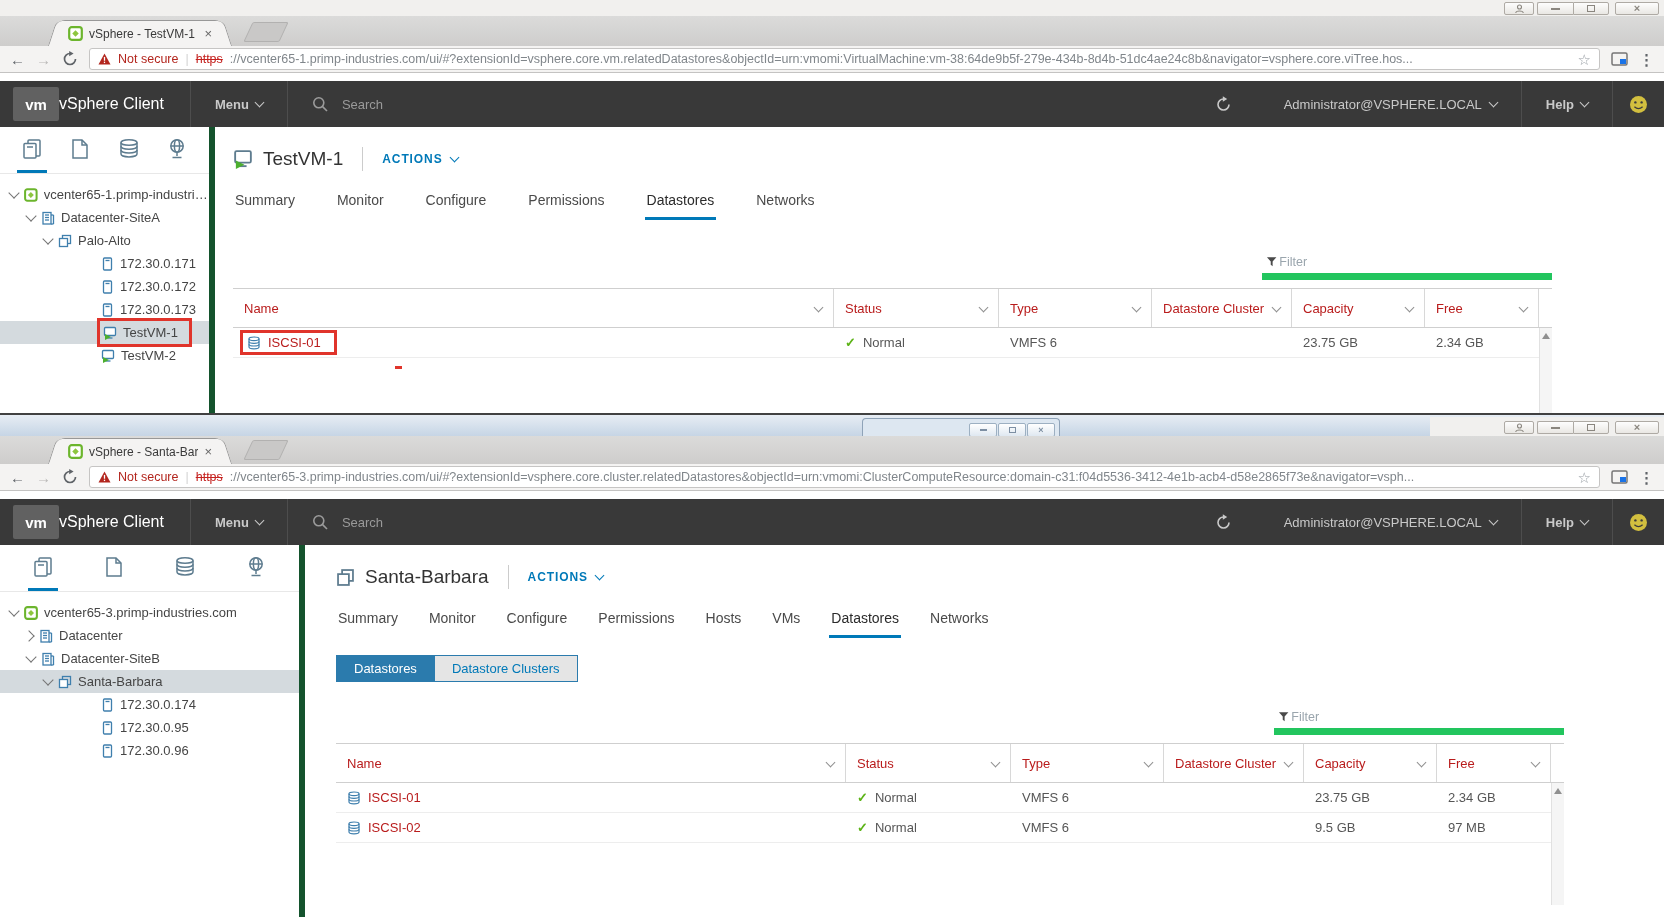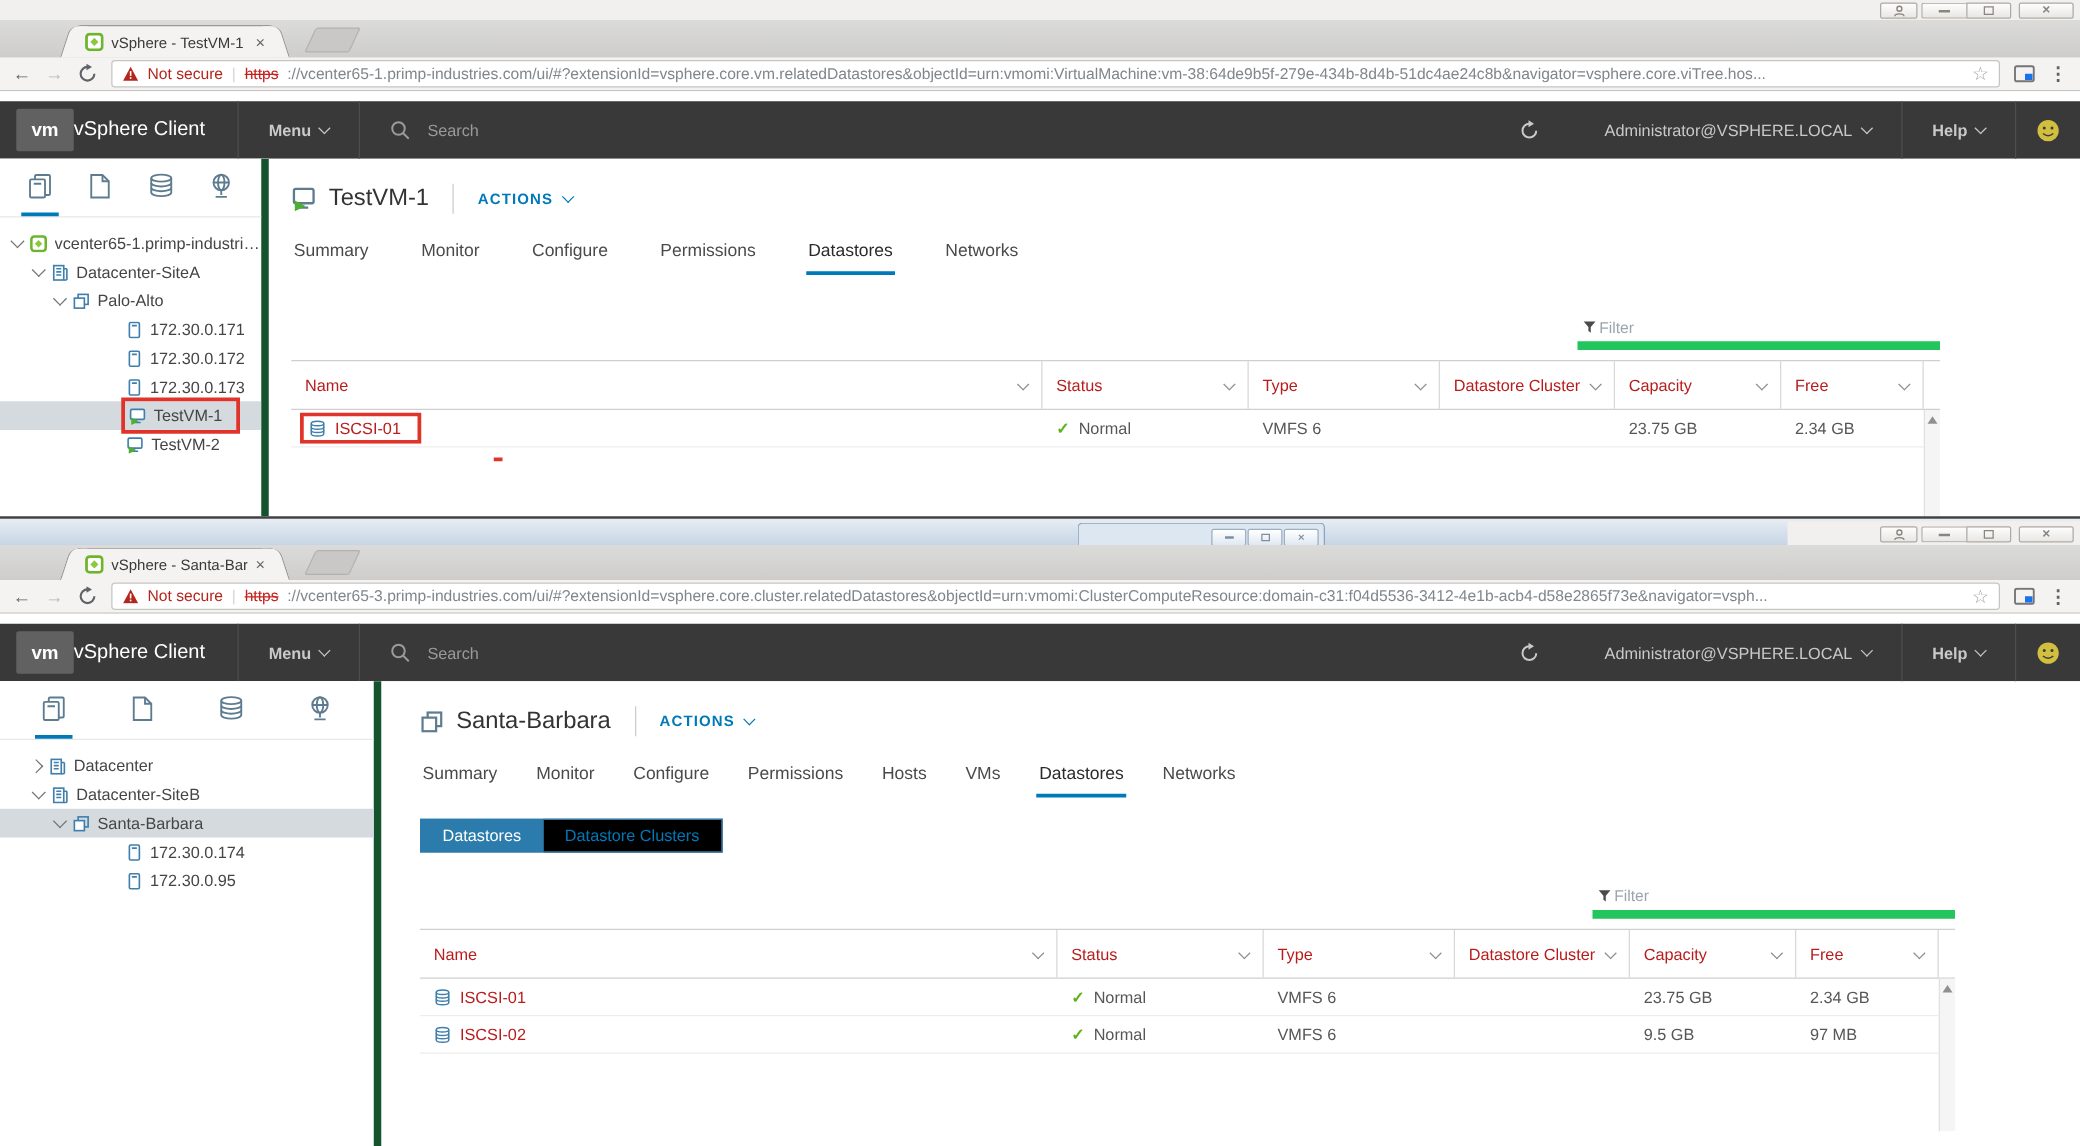--- a/index.html
+++ b/index.html
@@ -98,21 +98,21 @@
   .actions{color:#0079b8;font-size:12px;font-weight:bold;letter-spacing:.9px;display:flex;align-items:center;gap:8px;}
   .actions .car{border-color:#0079b8;}
   .tabsrow{display:flex;margin-top:15px;font-size:14px;color:#4a4a4a;}
   .ptab{padding:6px 2px 9px;margin-right:38px;border-bottom:3px solid transparent;}
   .w2 .ptab{margin-right:27px;}
   .ptab.active{border-bottom-color:#0079b8;color:#2b2b2b;}
 
   .toggle{display:flex;margin-top:17px;font-size:13px;}
   .tgl{height:27px;display:flex;align-items:center;padding:0 17px;border:1px solid #2b7bad;box-sizing:border-box;}
   .tgl.on{background:#2b7bad;color:#fff;}
-  .tgl.off{background:#000000;color:#0079b8;border-left:0;}
+  .tgl.off{background:#e5e5e5;color:#0079b8;border-left:0;}
 
   .filterrow{display:flex;justify-content:flex-end;}
   .w1 .filterrow{margin:34px 112px 0 0;}
   .w2 .filterrow{margin:27px 100px 0 0;}
   .filter{display:flex;align-items:center;gap:0;border-bottom:7px solid #22c55e;padding:0 4px 3px;width:282px;}
   .finput{border:0;outline:0;background:transparent;font-size:12.5px;color:#6a6a6a;width:100%;font-family:"Liberation Sans",sans-serif;}
   .finput::placeholder{color:#9aa5ad;}
 
   
   .table{position:relative;margin-top:8px;}
@@ -620,20 +620,28 @@
           <svg width="22" height="22" viewBox="0 0 22 22" fill="none" stroke="#5e7c8f" stroke-width="1.5">
               <circle cx="11" cy="8" r="6.2"></circle>
               <ellipse cx="11" cy="8" rx="2.6" ry="6.2"></ellipse>
               <line x1="4.8" y1="8" x2="17.2" y2="8"></line>
               <line x1="11" y1="14.2" x2="11" y2="18"></line>
               <line x1="6.5" y1="19.5" x2="15.5" y2="19.5"></line>
             </svg>
         </div>
       </div>
       <div class="tree">
+        <div class="trow lv0">
+          <span class="cardown"></span>
+          <svg width="14" height="14" viewBox="0 0 15 15">
+              <rect x="1.2" y="1.2" width="12.6" height="12.6" rx="2.5" fill="#fff" stroke="#6cb52d" stroke-width="2.2"></rect>
+              <rect x="5.2" y="5.2" width="4.6" height="4.6" fill="#8dc63f" transform="rotate(45 7.5 7.5)"></rect>
+            </svg>
+          <span class="tlabel">vcenter65-3.primp-industries.com</span>
+        </div>
         <div class="trow lv1">
           <span class="carright"></span>
           <svg width="14" height="14" viewBox="0 0 14 14" fill="none" stroke="#3f7fad" stroke-width="1.3">
               <rect x="2" y="1.5" width="8" height="11.5"></rect>
               <line x1="10" y1="4" x2="12.5" y2="4"></line>
               <line x1="12.5" y1="4" x2="12.5" y2="13"></line>
               <line x1="10" y1="13" x2="12.5" y2="13"></line>
               <line x1="4" y1="4" x2="8" y2="4"></line>
               <line x1="4" y1="6.5" x2="8" y2="6.5"></line>
               <line x1="4" y1="9" x2="8" y2="9"></line>
@@ -669,20 +677,28 @@
             </svg>
           <span class="tlabel">172.30.0.174</span>
         </div>
         <div class="trow lv3">
           <span class="carnone"></span>
           <svg width="13" height="14" viewBox="0 0 13 14" fill="none" stroke="#3f7fad" stroke-width="1.3">
               <rect x="2.5" y="1" width="8" height="12" rx="1"></rect>
               <line x1="4.5" y1="3.5" x2="8.5" y2="3.5"></line>
             </svg>
           <span class="tlabel">172.30.0.95</span>
+        </div>
+        <div class="trow lv3">
+          <span class="carnone"></span>
+          <svg width="13" height="14" viewBox="0 0 13 14" fill="none" stroke="#3f7fad" stroke-width="1.3">
+              <rect x="2.5" y="1" width="8" height="12" rx="1"></rect>
+              <line x1="4.5" y1="3.5" x2="8.5" y2="3.5"></line>
+            </svg>
+          <span class="tlabel">172.30.0.96</span>
         </div>
       </div>
     </div>
 
     <div class="main">
       <div class="titlerow">
         <svg width="19" height="19" viewBox="0 0 14 14" fill="none" stroke="#5e7c8f" stroke-width="1.3">
             <rect x="4.5" y="1.5" width="8" height="8"></rect>
             <rect x="1.5" y="4.5" width="8" height="8" fill="#fff"></rect>
           </svg>

